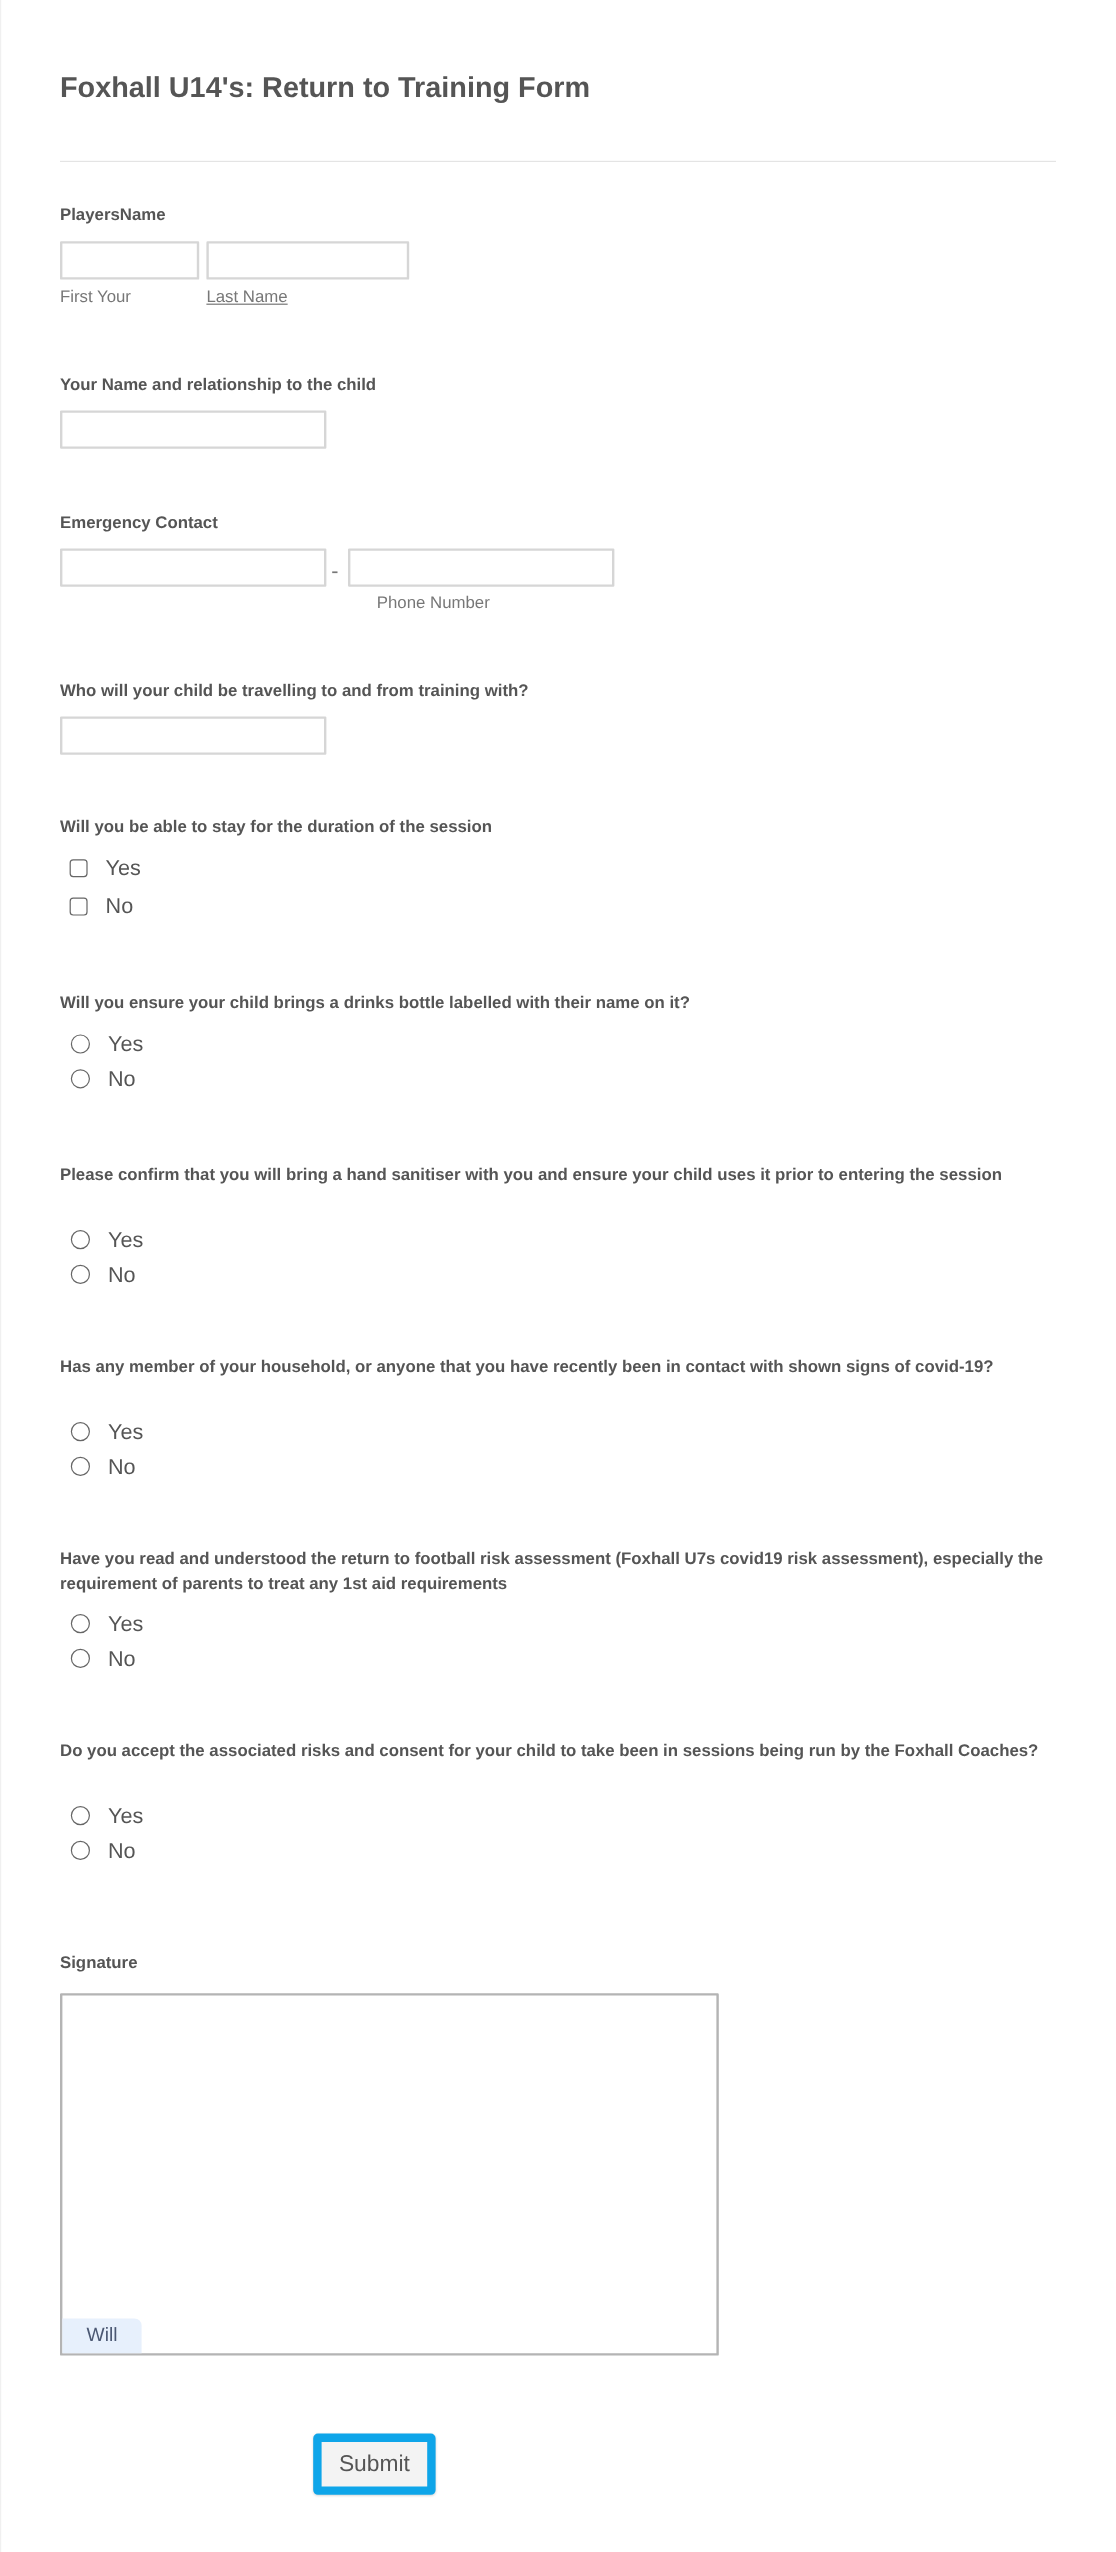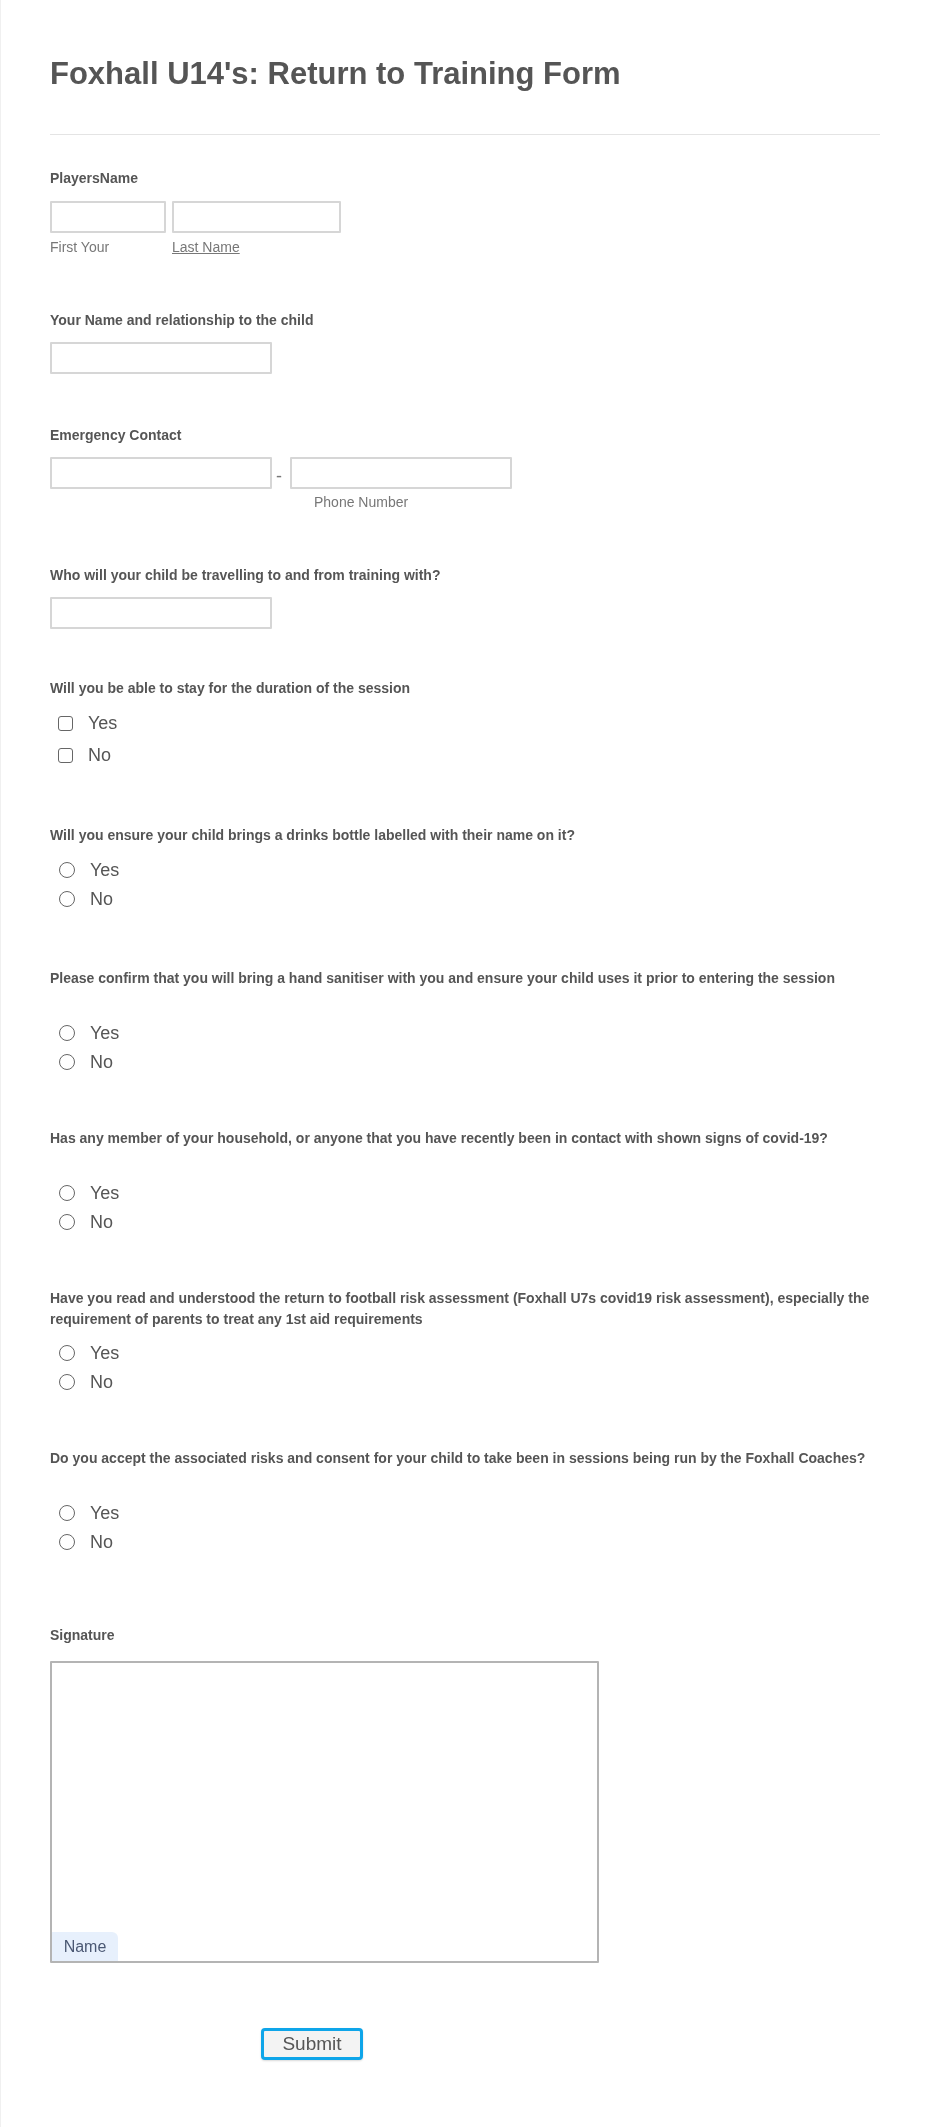--- a/index.html
+++ b/index.html
@@ -3,21 +3,21 @@
 <meta charset="utf-8">
 <style>
   html, body { margin: 0; padding: 0; background: #ffffff; }
   body {
     width: 930px; height: 2127px; position: relative; overflow: hidden;
     font-family: "Liberation Sans", sans-serif; color: #555555;
   }
   .page-edge { position: absolute; left: 0; top: 0; width: 1px; height: 2127px; background: #f0f0f0; }
   .abs { position: absolute; }
   .title {
-    left: 50px; top: 56px; font-size: 31px; font-weight: bold; color: #555555;
+    left: 50px; top: 56px; font-size: 24px; font-weight: bold; color: #555555;
     line-height: 36px; white-space: nowrap;
   }
   .divider { left: 50px; top: 134px; width: 830px; height: 0; border-top: 1px solid #e4e4e4; }
   .label {
     left: 50px; font-size: 14px; font-weight: bold; color: #555555; line-height: 21px; width: 840px;
   }
   .input {
     box-sizing: border-box; border: 2px solid #d6d6d6; border-radius: 1px; background: #fff;
     height: 32px; font-family: "Liberation Sans", sans-serif; font-size: 15px; padding: 0 6px;
     outline: none;
@@ -38,22 +38,22 @@
     left: 50px; top: 1661px; width: 549px; height: 302px; box-sizing: border-box;
     border: 2px solid #b4b4b4; border-radius: 1px; background: #fff;
   }
   .clear-btn {
     position: absolute; left: 0px; bottom: 0px; width: 66px; height: 29px; background: #e7f0fc;
     border: none; border-radius: 0 6px 0 0; color: #4b5873; font-size: 16px;
     font-family: "Liberation Sans", sans-serif; display: flex; align-items: center; justify-content: center;
     padding: 0; cursor: pointer;
   }
   .submit-btn {
-    left: 261px; top: 2028px; width: 102px; height: 32px; box-sizing: border-box;
-    background: #f3f3f3; border: 3px solid #0ea5e9; border-radius: 4px;
+    left: 261px; top: 2028px; width: 102px; height: 51px; box-sizing: border-box;
+    background: #f3f3f3; border: 7px solid #0ea5e9; border-radius: 4px;
     box-shadow: 0 1px 2px rgba(0,0,0,0.15); color: #555; font-size: 19px;
     font-family: "Liberation Sans", sans-serif; cursor: pointer;
   }
 </style>
 </head>
 <body>
 
 <div class="page-edge"></div>
 
 <h1 class="abs title" style="margin:0">Foxhall U14's: Return to Training Form</h1>
@@ -132,16 +132,16 @@
   <span class="radio"></span>
   <span class="opt-text">Yes</span>
 </div>
 <div class="abs opt" style="top:1531px">
   <span class="radio"></span>
   <span class="opt-text">No</span>
 </div>
 
 <div class="abs label" style="top:1625px">Signature</div>
 <div class="abs sigbox">
-  <button class="clear-btn">Name</button>
+  <button class="clear-btn">Will</button>
 </div>
 
 <button class="abs submit-btn">Submit</button>
 
 </body></html>

